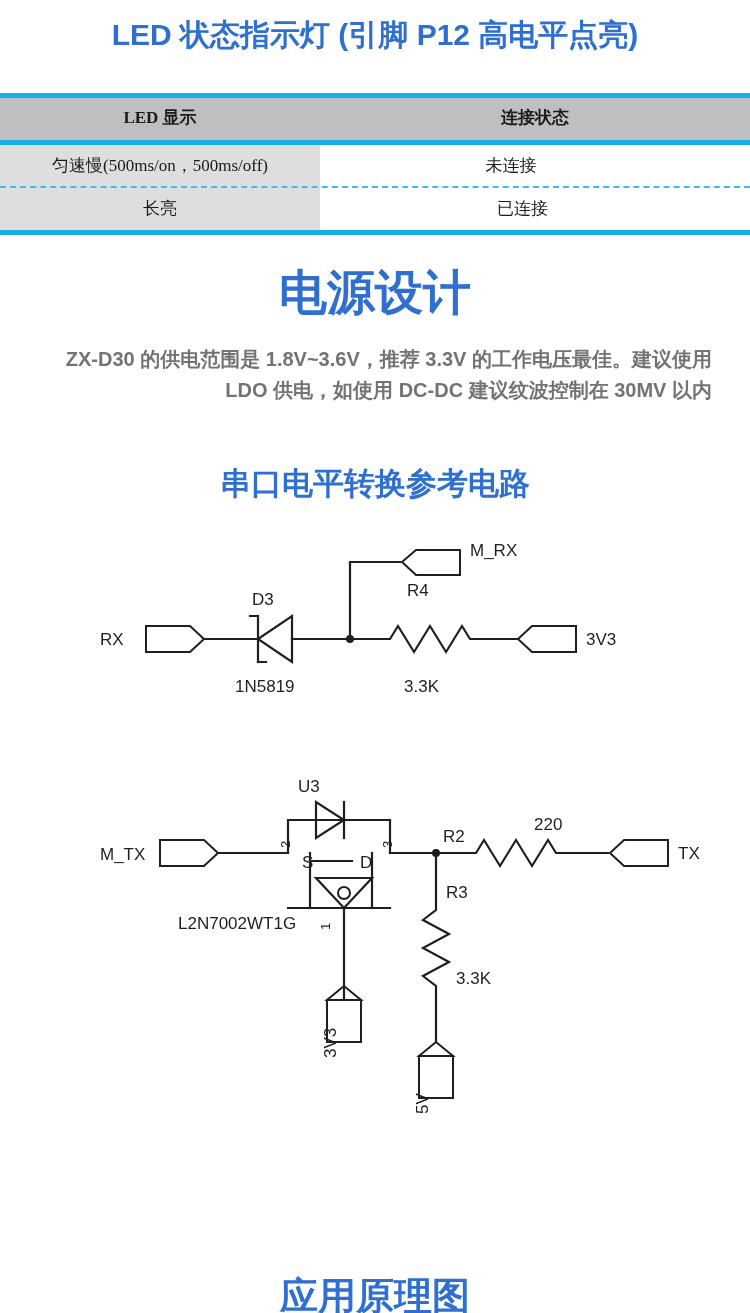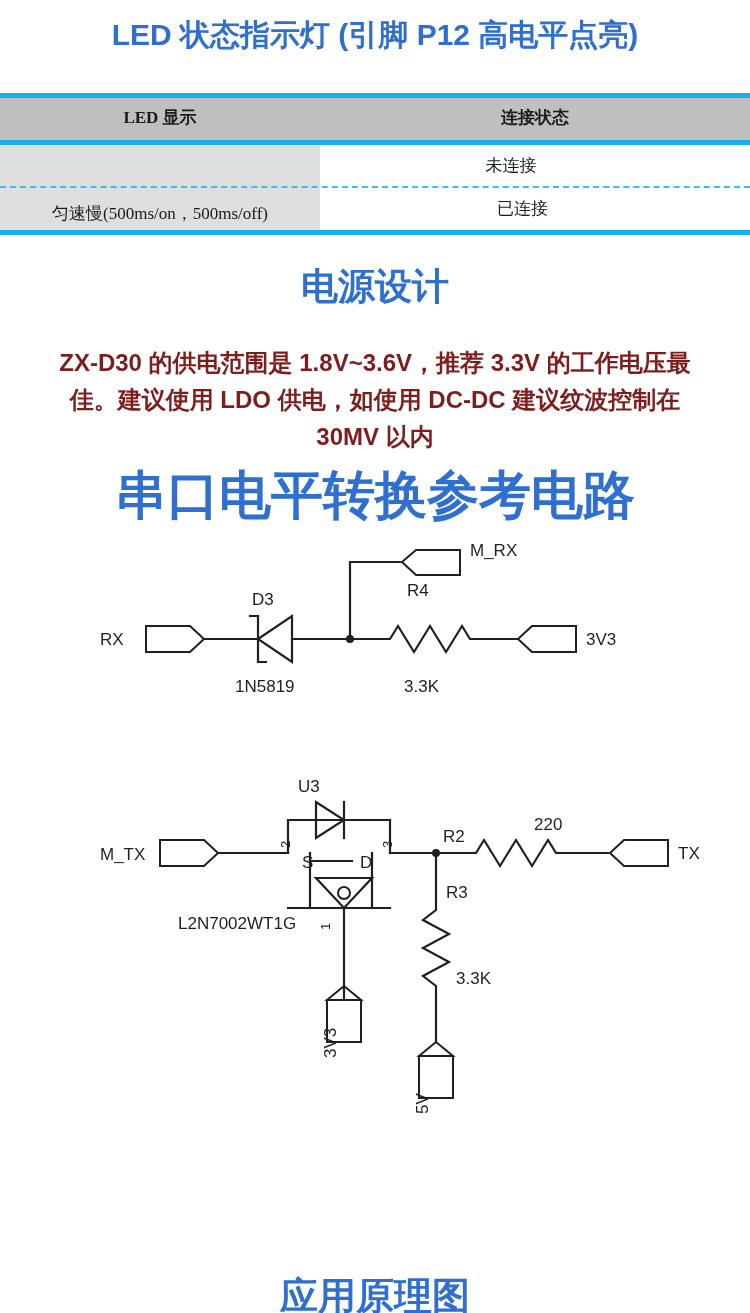--- a/index.html
+++ b/index.html
@@ -21,32 +21,32 @@
     position: absolute;
     left: 0;
     width: 750px;
     text-align: center;
     color: #2E6FCF;
     font-weight: bold;
     letter-spacing: 0px;
     line-height: 1.1;
   }
   #title-led      { top: 18px;   font-size: 30px; }
-  #title-power    { top: 267px;  font-size: 37px; }
-  #title-levelcnv { top: 467px;  font-size: 52px; }
+  #title-power    { top: 267px;  font-size: 48px; }
+  #title-levelcnv { top: 467px;  font-size: 31px; }
   #title-appdiag  { top: 1236px; font-size: 38px; margin-top: 40px; }
 
   .body-text {
     position: absolute;
     left: 38px;
     width: 674px;
-    text-align: center;
-    color: #7f1d1d;
+    text-align: right;
+    color: #737373;
     font-weight: bold;
-    font-size: 24px;
+    font-size: 20px;
     line-height: 1.55;
   }
   #power-desc { top: 344px; }
   #note-text  { top: 1152px; left: 28px; width: 694px; line-height: 1.5; }
 
   
   #led-table {
     position: absolute;
     left: 0;
     top: 93px;
@@ -105,21 +105,21 @@
   }
   .t-head {
     top: 13px;
     font-weight: bold;
     font-size: 17px;
   }
   #th-led    { left: 0px;   width: 320px; }
   #th-status { left: 320px; width: 430px; }
 
   .t-row-cell { font-size: 17px; }
-  #td-r1c1 { left: 0px;   width: 320px; top: 61px; margin-top: 48px; }
+  #td-r1c1 { left: 0px;   width: 320px; top: 61px; }
   #td-r1c2 { left: 320px; width: 382px; top: 61px; }
   #td-r2c1 { left: 0px;   width: 320px; top: 104px; }
   #td-r2c2 { left: 320px; width: 405px; top: 104px; }
 
   
   #schematic-area {
     position: absolute;
     left: 0;
     top: 530px;
     width: 750px;
@@ -170,20 +170,21 @@
   <div id="t-col2-body"></div>
   <div id="t-dashes"></div>
 
   <div class="t-rule" id="rule-bottom"></div>
 
   <div class="t-cell t-head" id="th-status">连接状态</div>
   <div class="t-cell t-head" id="th-led">LED 显示</div>
 
   <div class="t-cell t-row-cell" id="td-r1c1">匀速慢(500ms/on，500ms/off)</div>
   <div class="t-cell t-row-cell" id="td-r1c2">未连接</div>
+  <div class="t-cell t-row-cell" id="td-r2c1">长亮</div>
   <div class="t-cell t-row-cell" id="td-r2c2">已连接</div>
 </div>
 
 <div class="h-main" id="title-power">电源设计</div>
 
 <div class="body-text" id="power-desc">ZX-D30 的供电范围是 1.8V~3.6V，推荐 3.3V 的工作电压最佳。建议使用 LDO 供电，如使用 DC-DC 建议纹波控制在 30MV 以内</div>
 
 <div class="h-main" id="title-levelcnv">串口电平转换参考电路</div>
 
 <div id="schematic-area">

